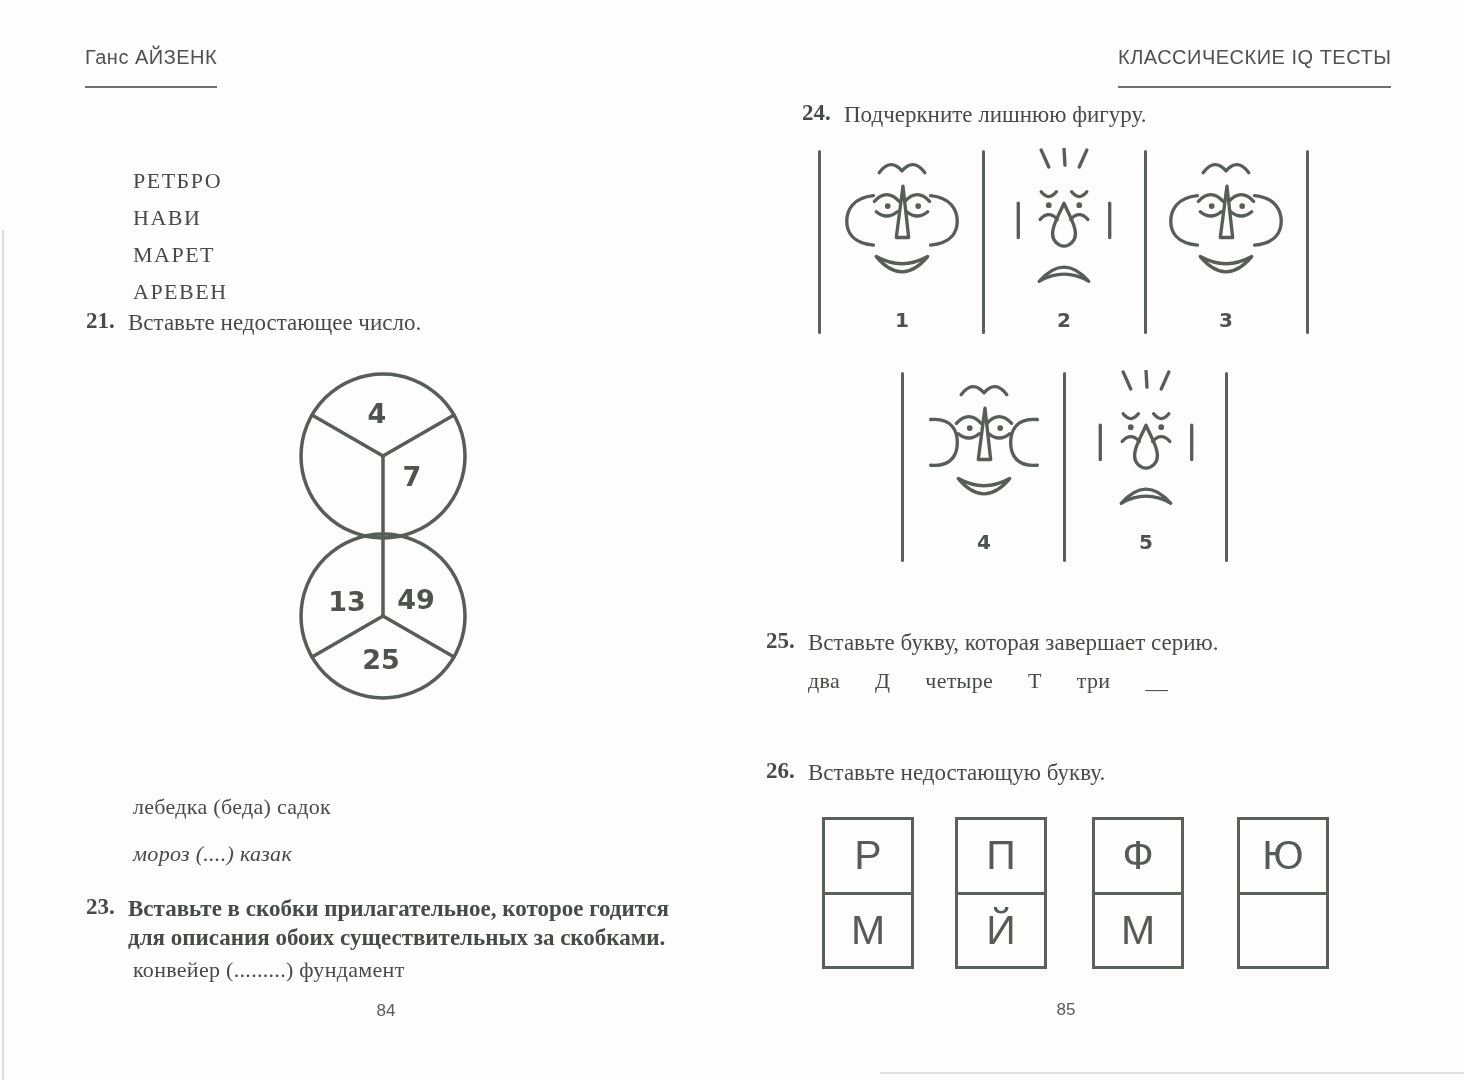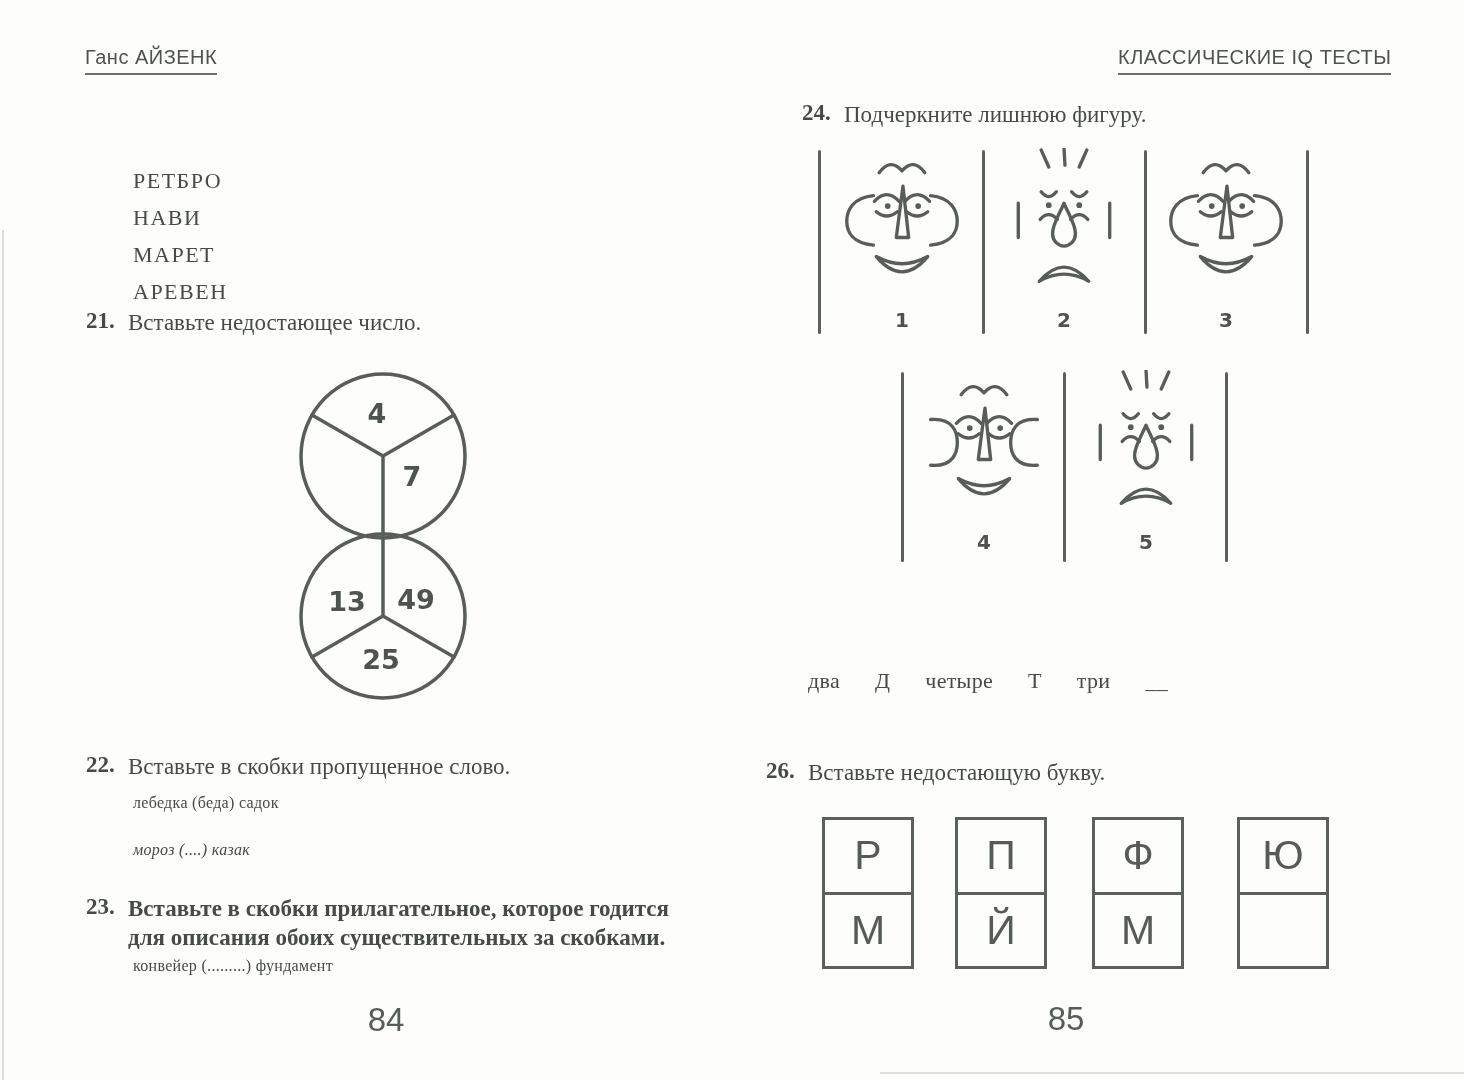--- a/index.html
+++ b/index.html
@@ -2,31 +2,31 @@
 <html><head>
 <meta charset="utf-8">
 <style>
   html,body{margin:0;padding:0;background:#e8e8e4;}
   #stage{position:relative;width:1464px;height:1080px;background:#fdfdfb;overflow:hidden;
          font-family:"Liberation Serif", serif;color:#454b45;}
   .edge-l{position:absolute;left:2px;top:230px;width:2px;height:850px;background:#dcdcd8;}
   .edge-b{position:absolute;left:880px;top:1072px;width:584px;height:2px;background:#dfdfdb;}
 
   .hdr{position:absolute;font-family:"Liberation Sans", sans-serif;font-size:20px;
-       color:#4d534d;letter-spacing:.5px;padding-bottom:4px;border-bottom:2px solid #6b716b;}
-  .pagenum{position:absolute;font-family:"Liberation Sans", sans-serif;font-size:33px;
+       color:#4d534d;letter-spacing:.5px;padding-bottom:17px;border-bottom:2px solid #6b716b;}
+  .pagenum{position:absolute;font-family:"Liberation Sans", sans-serif;font-size:17px;
        color:#565c56;width:80px;text-align:center;}
 
   .q{position:absolute;display:flex;}
   .qnum{font-weight:bold;font-size:23px;width:42px;flex:0 0 42px;}
   .qbody{font-size:23px;line-height:29px;}
   .qbody.b{font-weight:600;}
 
   .optlist{position:absolute;font-size:22px;letter-spacing:1.5px;line-height:37px;}
-  .subitem{position:absolute;font-size:16px;letter-spacing:.3px;}
+  .subitem{position:absolute;font-size:22px;letter-spacing:.3px;}
 
   .series{position:absolute;display:flex;gap:35px;font-size:22px;}
   .series .tok{letter-spacing:.3px;}
 
   svg .s{fill:none;stroke:#575d57;stroke-width:3.5;stroke-linecap:round;stroke-linejoin:round;}
   svg .dot{fill:#575d57;stroke:none;}
   svg text{font-family:"DejaVu Sans", sans-serif;font-weight:bold;fill:#4d534d;}
 
   .vbar{position:absolute;width:3px;background:#5a605a;border-radius:2px;}
   .face-cell{position:absolute;width:150px;display:flex;flex-direction:column;align-items:center;}
@@ -69,26 +69,20 @@
     <circle class="s" cx="88" cy="245" r="82"></circle>
     <path class="s" d="M88,85 L17,44 M88,85 L159,44 M88,85 L88,245"></path>
     <path class="s" d="M88,245 L17,286 M88,245 L159,286"></path>
     <text x="82" y="52" font-size="27" text-anchor="middle">4</text>
     <text x="117" y="115" font-size="27" text-anchor="middle">7</text>
     <text x="52" y="240" font-size="27" text-anchor="middle">13</text>
     <text x="121" y="238" font-size="27" text-anchor="middle">49</text>
     <text x="86" y="298" font-size="27" text-anchor="middle">25</text>
   </svg>
 
-  <div class="q" style="left:86px;top:752px;width:620px;">
-    <span class="qnum">22.</span>
-    <div class="qbody">
-      <div>Вставьте в скобки пропущенное слово.</div>
-    </div>
-  </div>
   <div class="subitem" style="left:133px;top:794px;">лебедка (беда) садок</div>
   <div class="subitem" style="left:133px;top:841px;font-style:italic;">мороз (....) казак</div>
 
   <div class="q" style="left:86px;top:894px;width:660px;">
     <span class="qnum">23.</span>
     <div class="qbody b">
       <div>Вставьте в скобки прилагательное, которое годится</div>
       <div>для описания обоих существительных за скобками.</div>
     </div>
   </div>
@@ -210,20 +204,26 @@
         <path class="s" d="M-8,-16 Q0,-6 8,-16"></path>
           <circle class="dot" cx="0" cy="-2" r="3"></circle>
           <path class="s" d="M-9,13 Q0,3 9,13"></path>
       </g>
       <path class="s" d="M66,58 C72,72 78,80 78,90 A12,13 0 1 1 54,90 C54,80 60,72 66,58 Z"></path>
       <path class="s" d="M40,140 Q66,110 92,140 Q66,125 40,140 Z"></path>
     </svg>
     <div class="face-num">5</div>
   </div>
 
+  <div class="q" style="left:766px;top:628px;width:640px;">
+    <span class="qnum">25.</span>
+    <div class="qbody">
+      <div>Вставьте букву, которая завершает серию.</div>
+    </div>
+  </div>
   <div class="series" style="left:808px;top:668px;">
     <span class="tok">два</span>
     <span class="tok">Д</span>
     <span class="tok">четыре</span>
     <span class="tok">Т</span>
     <span class="tok">три</span>
     <span class="tok">__</span>
   </div>
 
   <div class="q" style="left:766px;top:758px;width:620px;">

